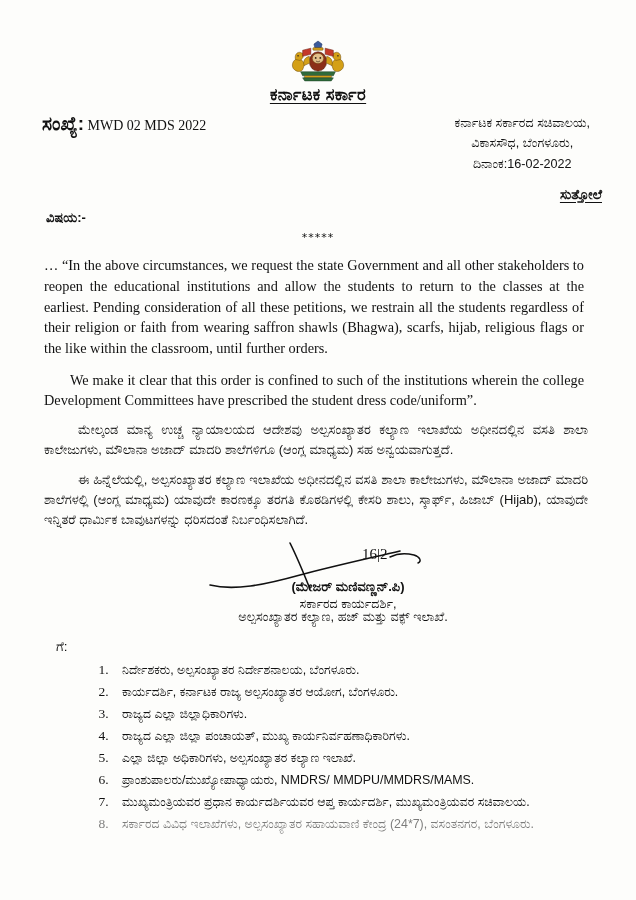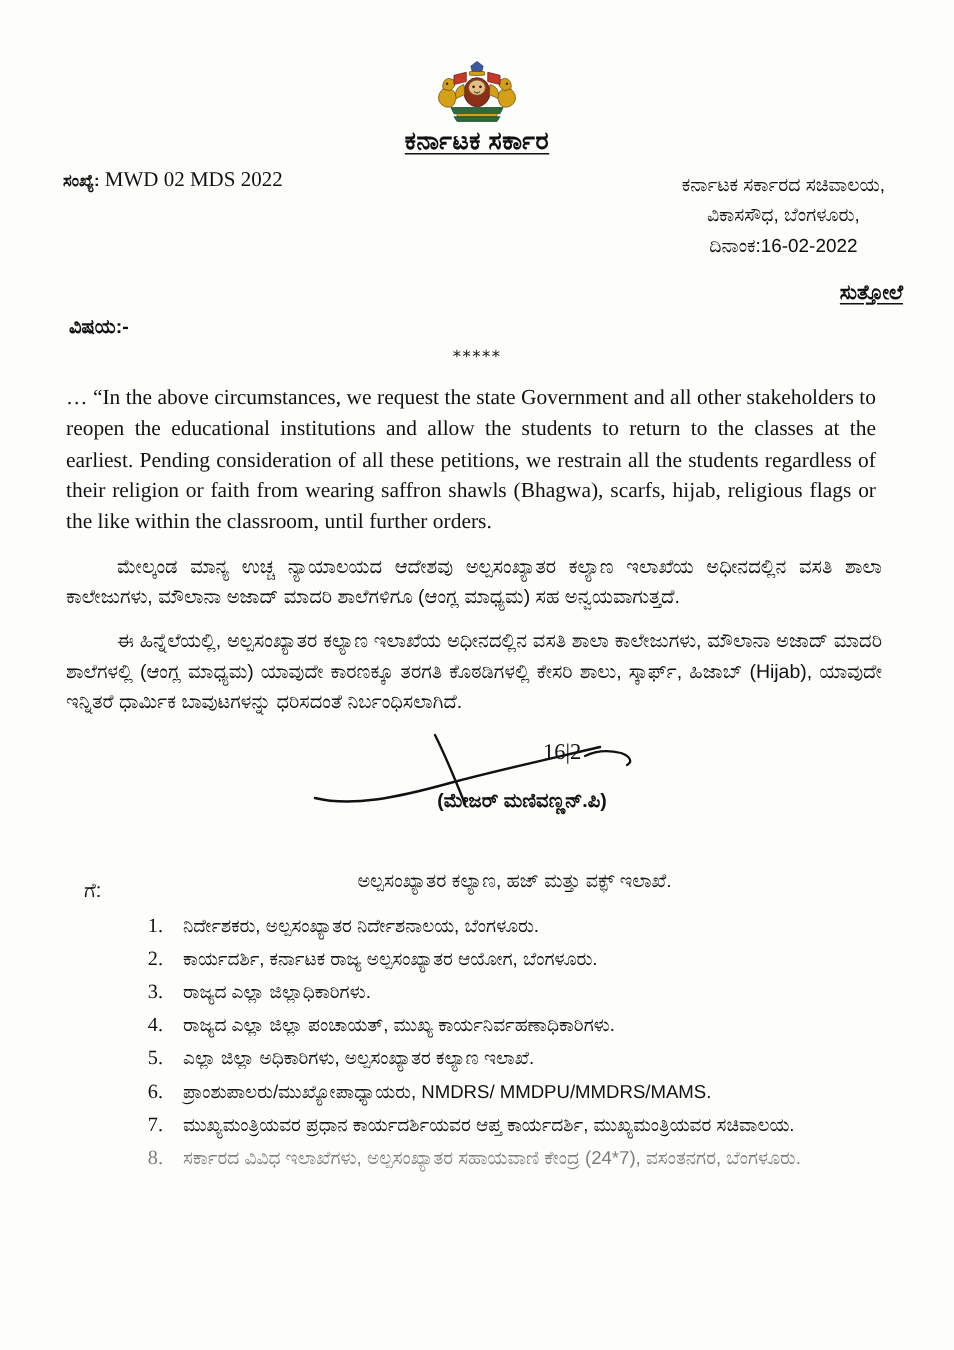--- a/index.html
+++ b/index.html
@@ -51,21 +51,21 @@
   }
   .hdr-left {
     font-size: 14px;
     padding-left: 8px;
     white-space: nowrap;
     font-family: "Liberation Serif", serif;
   }
   .hdr-left .kn {
     font-family: "Liberation Sans", "DejaVu Sans", sans-serif;
     font-weight: bold;
-    font-size: 11px;
+    font-size: 19px;
   }
   .hdr-right {
     text-align: center;
     font-family: "Liberation Sans", "DejaVu Sans", sans-serif;
     font-size: 12.6px;
     line-height: 1.62;
     padding-right: 12px;
     white-space: nowrap;
   }
 
@@ -154,21 +154,21 @@
     font-size: 12.6px;
     position: absolute;
     top: 52px; left: 0; right: 0;
     padding-left: 60px;
   }
   .sig-dept {
     text-align: center;
     font-family: "Liberation Sans", "DejaVu Sans", sans-serif;
     font-size: 12.8px;
     position: absolute;
-    top: 87px; left: 0; right: 0;
+    top: 64px; left: 0; right: 0;
     padding-left: 50px;
   }
 
   
   .to-label {
     font-family: "Liberation Sans", "DejaVu Sans", sans-serif;
     font-size: 13.5px;
     padding-left: 22px;
     margin-top: 2px;
   }
@@ -245,33 +245,35 @@
 
   <div class="subject">
     <div class="subject-label">ವಿಷಯ:-</div>
   </div>
 
   <div class="stars">*****</div>
 
 
   <div class="en-para">… “In the above circumstances, we request the state Government and all other stakeholders to reopen the educational institutions and allow the students to return to the classes at the earliest.  Pending consideration of all these petitions, we restrain all the students regardless of their religion or faith from wearing saffron shawls (Bhagwa), scarfs, hijab, religious flags or the like within the classroom, until further orders.</div>
 
+  <div class="en-para indent">We make it clear that this order is confined to such of the institutions wherein the college Development Committees have prescribed the student dress code/uniform”.</div>
 
   <div class="kn-para">ಮೇಲ್ಕಂಡ ಮಾನ್ಯ ಉಚ್ಚ ನ್ಯಾಯಾಲಯದ ಆದೇಶವು ಅಲ್ಪಸಂಖ್ಯಾತರ ಕಲ್ಯಾಣ ಇಲಾಖೆಯ ಅಧೀನದಲ್ಲಿನ ವಸತಿ ಶಾಲಾ ಕಾಲೇಜುಗಳು, ಮೌಲಾನಾ ಅಜಾದ್ ಮಾದರಿ ಶಾಲೆಗಳಿಗೂ (ಆಂಗ್ಲ ಮಾಧ್ಯಮ) ಸಹ ಅನ್ವಯವಾಗುತ್ತದೆ.</div>
 
   <div class="kn-para">ಈ ಹಿನ್ನೆಲೆಯಲ್ಲಿ, ಅಲ್ಪಸಂಖ್ಯಾತರ ಕಲ್ಯಾಣ ಇಲಾಖೆಯ ಅಧೀನದಲ್ಲಿನ ವಸತಿ ಶಾಲಾ ಕಾಲೇಜುಗಳು, ಮೌಲಾನಾ ಅಜಾದ್ ಮಾದರಿ ಶಾಲೆಗಳಲ್ಲಿ (ಆಂಗ್ಲ ಮಾಧ್ಯಮ) ಯಾವುದೇ ಕಾರಣಕ್ಕೂ ತರಗತಿ ಕೊಠಡಿಗಳಲ್ಲಿ ಕೇಸರಿ ಶಾಲು, ಸ್ಕಾರ್ಫ್, ಹಿಜಾಬ್ (Hijab), ಯಾವುದೇ ಇನ್ನಿತರೆ ಧಾರ್ಮಿಕ ಬಾವುಟಗಳನ್ನು ಧರಿಸದಂತೆ ನಿರ್ಬಂಧಿಸಲಾಗಿದೆ.</div>
 
   <div class="sig-area">
     <svg class="sig-ink" width="230" height="60" viewBox="0 0 230 60">
       <path d="M6 44 C30 50 60 44 96 34 C130 25 162 18 196 10" stroke="#111" stroke-width="1.6" fill="none" stroke-linecap="round"></path>
       <path d="M86 2 C92 14 98 28 106 48" stroke="#111" stroke-width="1.6" fill="none" stroke-linecap="round"></path>
       <path d="M186 16 C194 12 202 12 210 14 C216 16 218 20 214 22" stroke="#111" stroke-width="1.5" fill="none" stroke-linecap="round"></path>
       <text x="158" y="18" font-family="Liberation Serif, serif" font-size="15" fill="#111">16|2</text>
     </svg>
     <div class="sig-name">(ಮೇಜರ್ ಮಣಿವಣ್ಣನ್.ಪಿ)</div>
+    <div class="sig-role">ಸರ್ಕಾರದ ಕಾರ್ಯದರ್ಶಿ,</div>
     <div class="sig-dept">ಅಲ್ಪಸಂಖ್ಯಾತರ ಕಲ್ಯಾಣ, ಹಜ್ ಮತ್ತು ವಕ್ಫ್ ಇಲಾಖೆ.</div>
   </div>
 
   <div class="to-label">ಗೆ:</div>
   <ol class="dist">
     <li>ನಿರ್ದೇಶಕರು, ಅಲ್ಪಸಂಖ್ಯಾತರ ನಿರ್ದೇಶನಾಲಯ, ಬೆಂಗಳೂರು.</li>
     <li>ಕಾರ್ಯದರ್ಶಿ, ಕರ್ನಾಟಕ ರಾಜ್ಯ ಅಲ್ಪಸಂಖ್ಯಾತರ ಆಯೋಗ, ಬೆಂಗಳೂರು.</li>
     <li>ರಾಜ್ಯದ ಎಲ್ಲಾ ಜಿಲ್ಲಾಧಿಕಾರಿಗಳು.</li>
     <li>ರಾಜ್ಯದ ಎಲ್ಲಾ ಜಿಲ್ಲಾ ಪಂಚಾಯತ್, ಮುಖ್ಯ ಕಾರ್ಯನಿರ್ವಹಣಾಧಿಕಾರಿಗಳು.</li>
     <li>ಎಲ್ಲಾ ಜಿಲ್ಲಾ ಅಧಿಕಾರಿಗಳು, ಅಲ್ಪಸಂಖ್ಯಾತರ ಕಲ್ಯಾಣ ಇಲಾಖೆ.</li>

